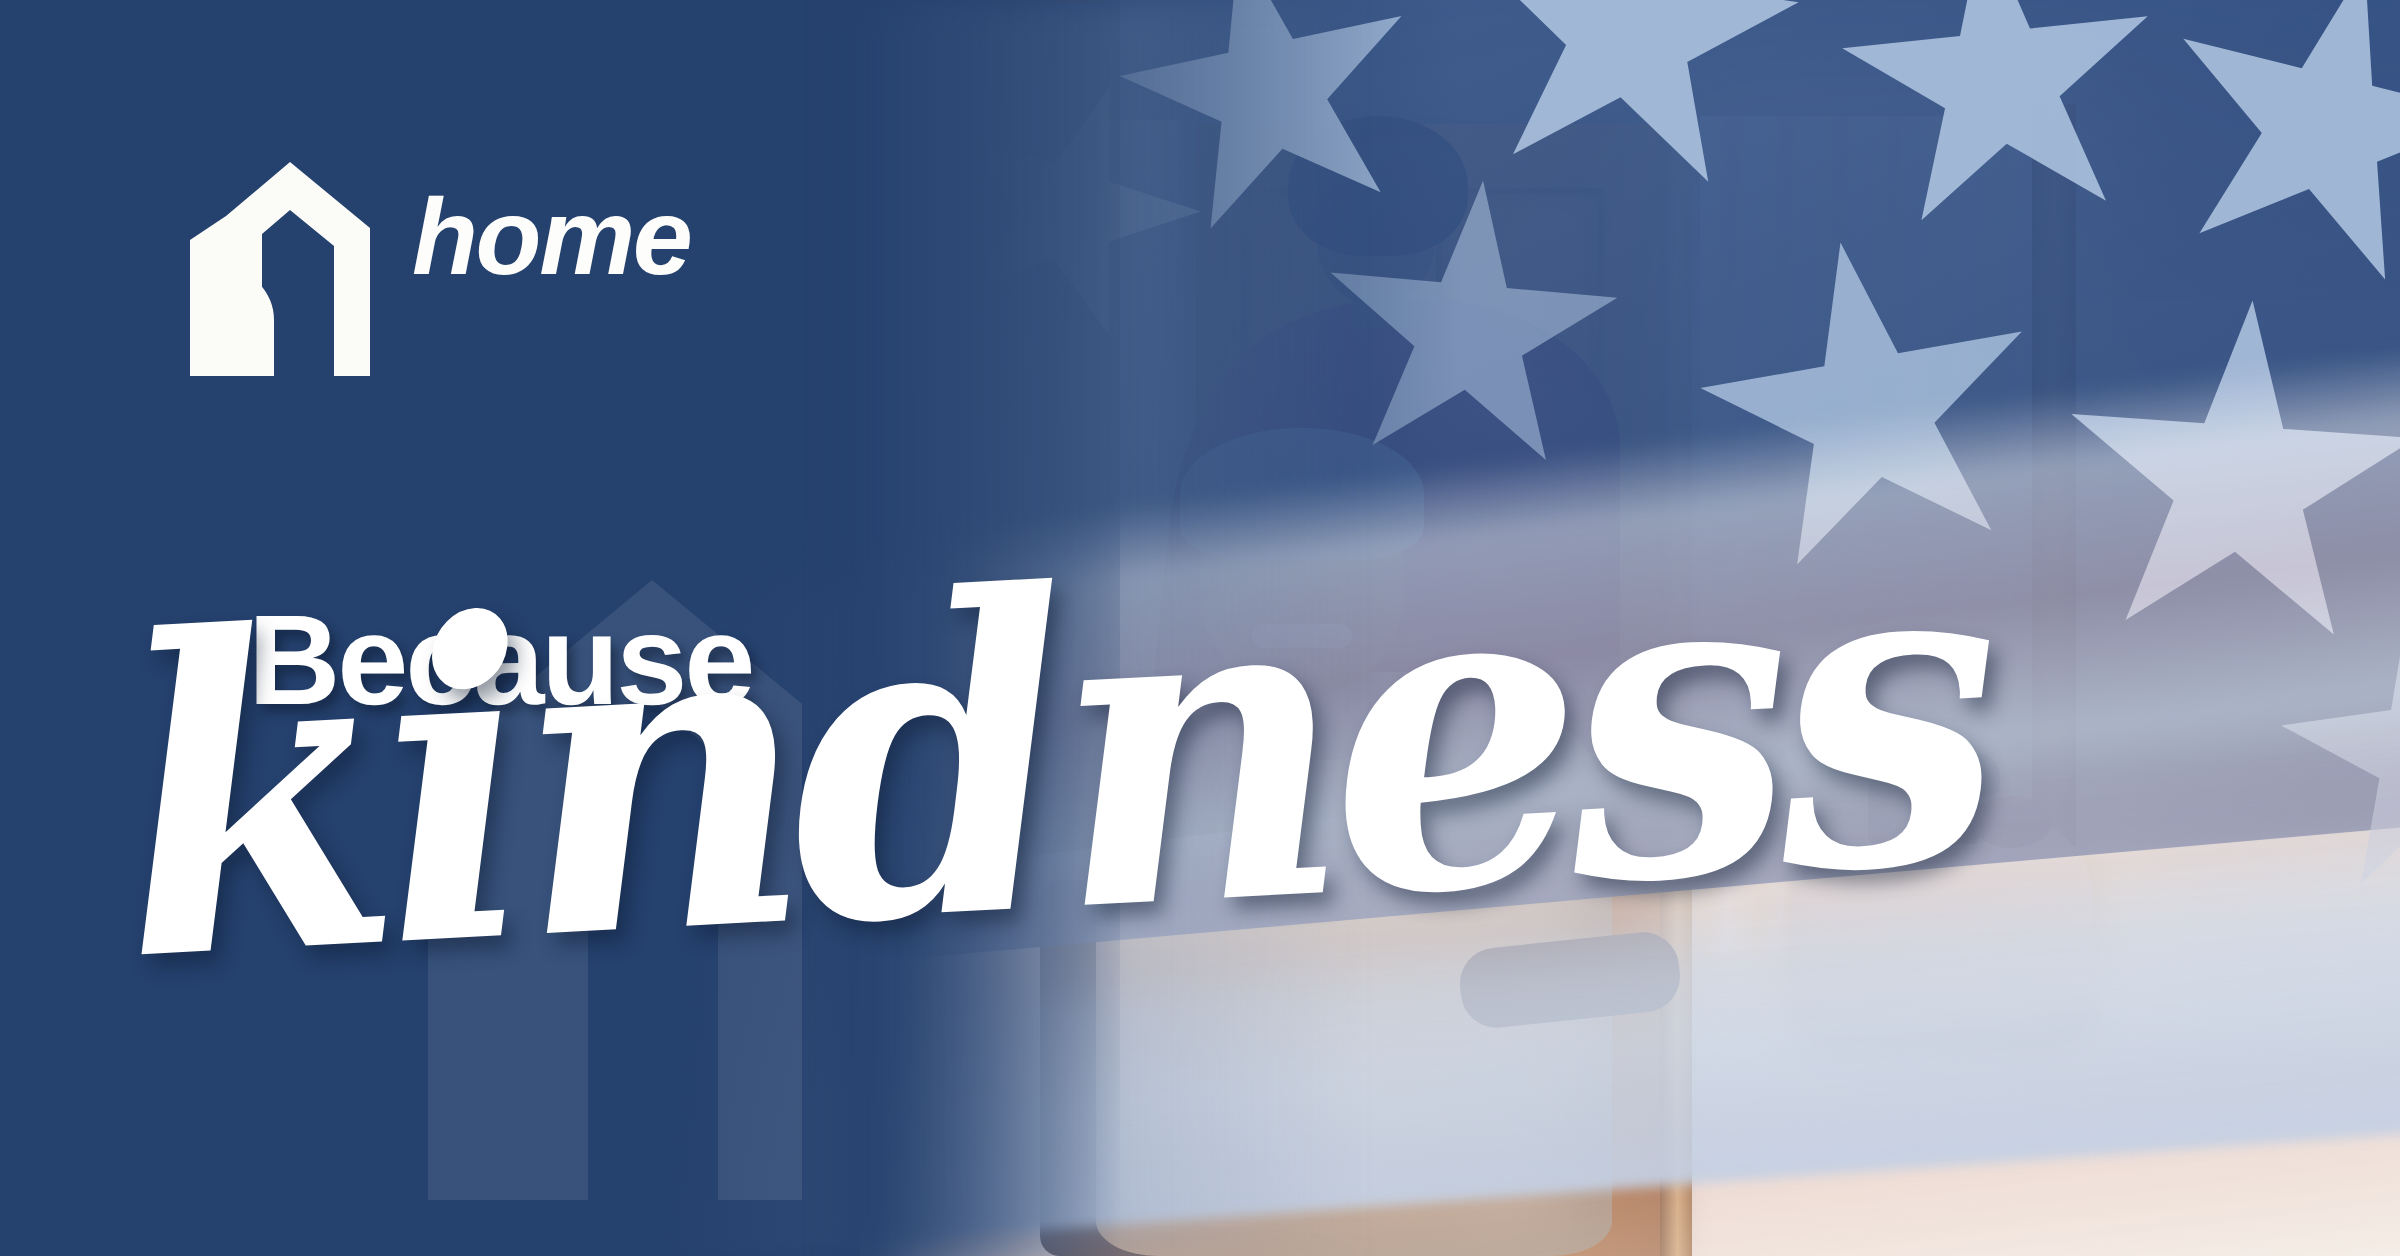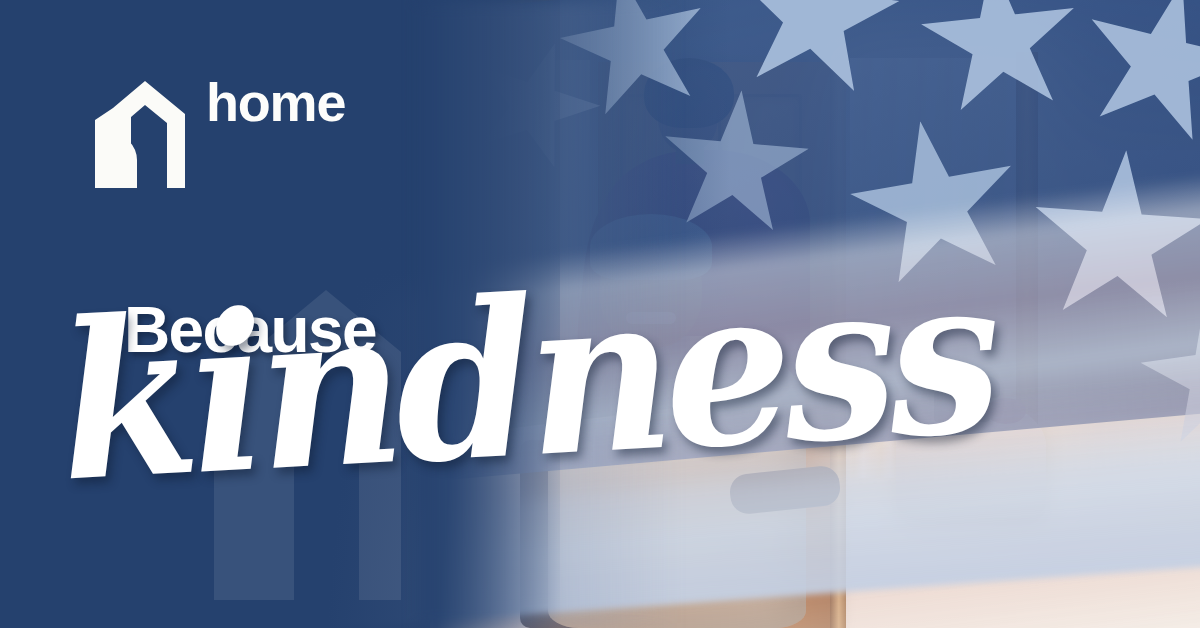--- a/index.html
+++ b/index.html
@@ -253,21 +253,21 @@
   .watermark{
     position:absolute; left:196px; top:228px; width:215px; height:372px;
     opacity:.085;
   }
   .watermark svg{ width:100%; height:100%; display:block; }
 
   
   .logo{ position:absolute; left:92px; top:78px; display:flex; align-items:flex-start; gap:18px; }
   .logo-mark{ width:96px; height:110px; }
   .logo-mark svg{ width:100%; height:100%; display:block; }
-  .logo-words{ margin-top:0; }
+  .logo-words{ margin-top:17px;font-style:italic; }
   .logo-line{
     color:#fdfdfb;
     font-weight:700;
     font-size:54px;
     line-height:.92;
     letter-spacing:-1.2px;
   }
   .logo-line2{ position:relative; display:inline-block; }
   .reg{
     font-size:15px; vertical-align:baseline;

